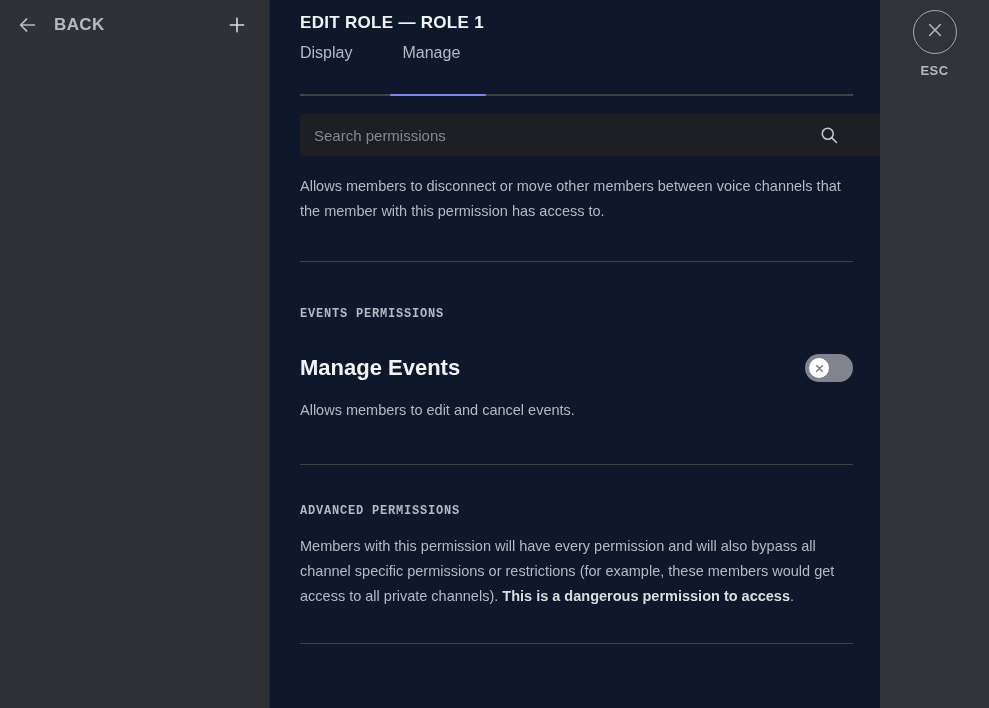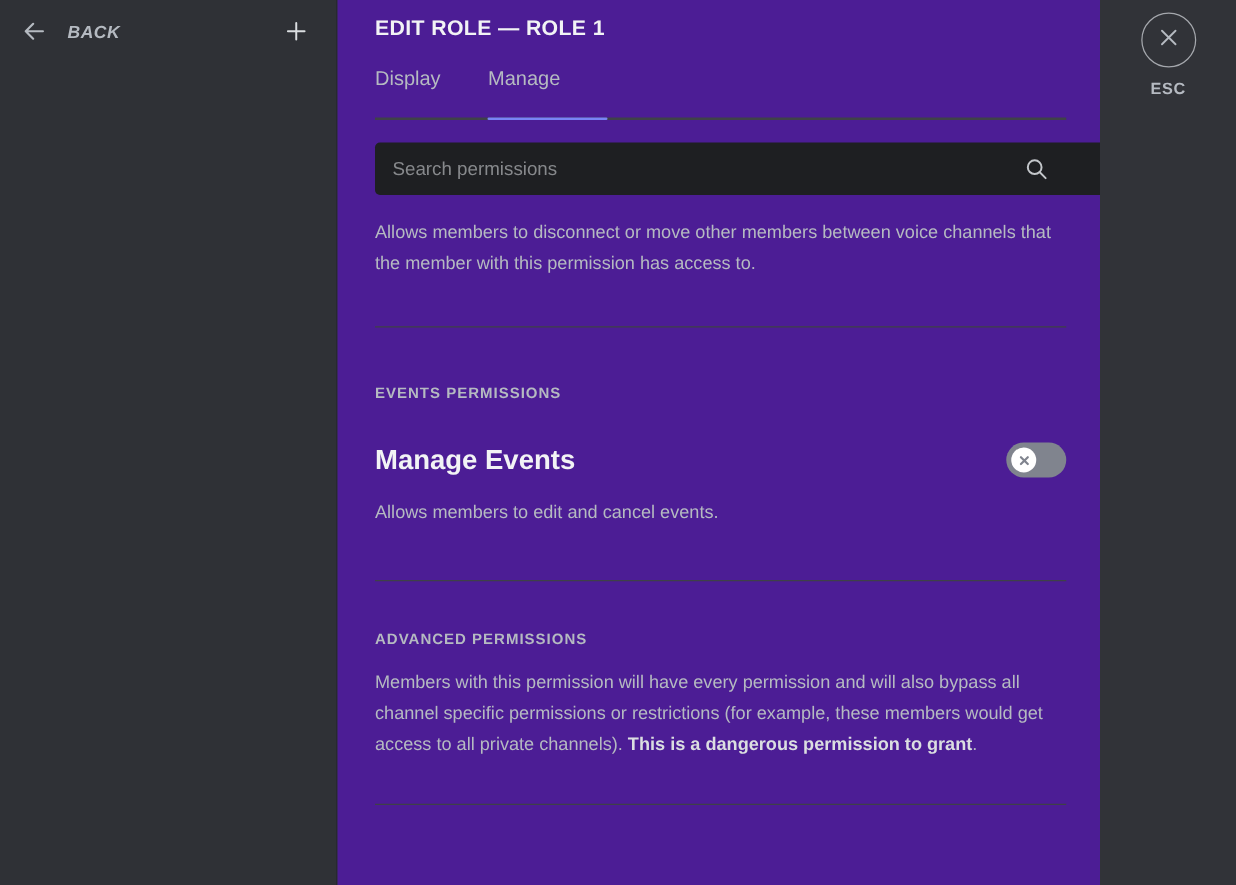--- a/index.html
+++ b/index.html
@@ -36,27 +36,26 @@
   .back-arrow {
     width: 26px;
     height: 26px;
     display: flex;
     align-items: center;
     justify-content: center;
     cursor: pointer;
     flex: 0 0 auto;
   }
   .back-label {
-    font-size: 14px;
+    font-size: 17px;
     font-weight: 700;
     color: #b5bac1;
     letter-spacing: 0.4px;
     margin-left: 14px;
     cursor: pointer;
-    font-style: italic;
   }
   .plus-btn {
     margin-left: auto;
     width: 24px;
     height: 24px;
     display: flex;
     align-items: center;
     justify-content: center;
     cursor: pointer;
   }
@@ -82,41 +81,41 @@
     font-size: 15px;
     color: #f2f3f5;
     white-space: nowrap;
   }
 
   
   .main {
     flex: 1 1 auto;
     height: 708px;
     position: relative;
-    background: #4c1d95;
+    background: #0f172a;
     overflow: hidden;
   }
   .main-inner {
     padding: 0 0 0 30px;
     position: relative;
     height: 708px;
   }
   .page-title {
     font-size: 17px;
     font-weight: 700;
     color: #f2f3f5;
     letter-spacing: 0.3px;
     padding-top: 13px;
     height: 36px;
   }
 
   .tabs {
     display: flex;
-    align-items: center;
-    gap: 0;
+    align-items: flex-start;
+    gap: 12px;
     height: 52px;
     width: 553px;
     position: relative;
     margin-top: 8px;
   }
   .tab {
     font-size: 16px;
     color: #b5bac1;
     padding: 0 0 13px 0;
     margin-right: 38px;
@@ -180,20 +179,21 @@
     width: 553px;
   }
   .perm-desc b { color: #dbdee1; font-weight: 700; }
 
   .section-label {
     font-size: 12px;
     font-weight: 700;
     letter-spacing: 0.8px;
     color: #b5bac1;
     text-transform: uppercase;
+    font-family: Liberation Mono, monospace;
   }
   .perm-row {
     display: flex;
     align-items: center;
     width: 553px;
   }
   .perm-name {
     font-size: 22px;
     font-weight: 700;
     color: #f2f3f5;
@@ -312,21 +312,21 @@
         </div>
 
         <div class="perm-desc" style="margin-top:16px;">Allows members to edit and cancel events.</div>
 
         <hr class="hr" style="margin-top:41px;">
 
         <div class="section-label" style="margin-top:39px;">ADVANCED PERMISSIONS</div>
 
 
         <div class="perm-desc" style="margin-top:16px;">
-          <span>Members with this permission will have every permission and will also bypass all channel specific permissions or restrictions (for example, these members would get access to all private channels). </span><b>This is a dangerous permission to grant</b><span>.</span>
+          <span>Members with this permission will have every permission and will also bypass all channel specific permissions or restrictions (for example, these members would get access to all private channels). </span><b>This is a dangerous permission to access</b><span>.</span>
         </div>
 
         <hr class="hr" style="margin-top:34px;">
       </div>
 
     </div>
   </div>
 
   <div class="esc-col">
     <div class="esc-circle">

